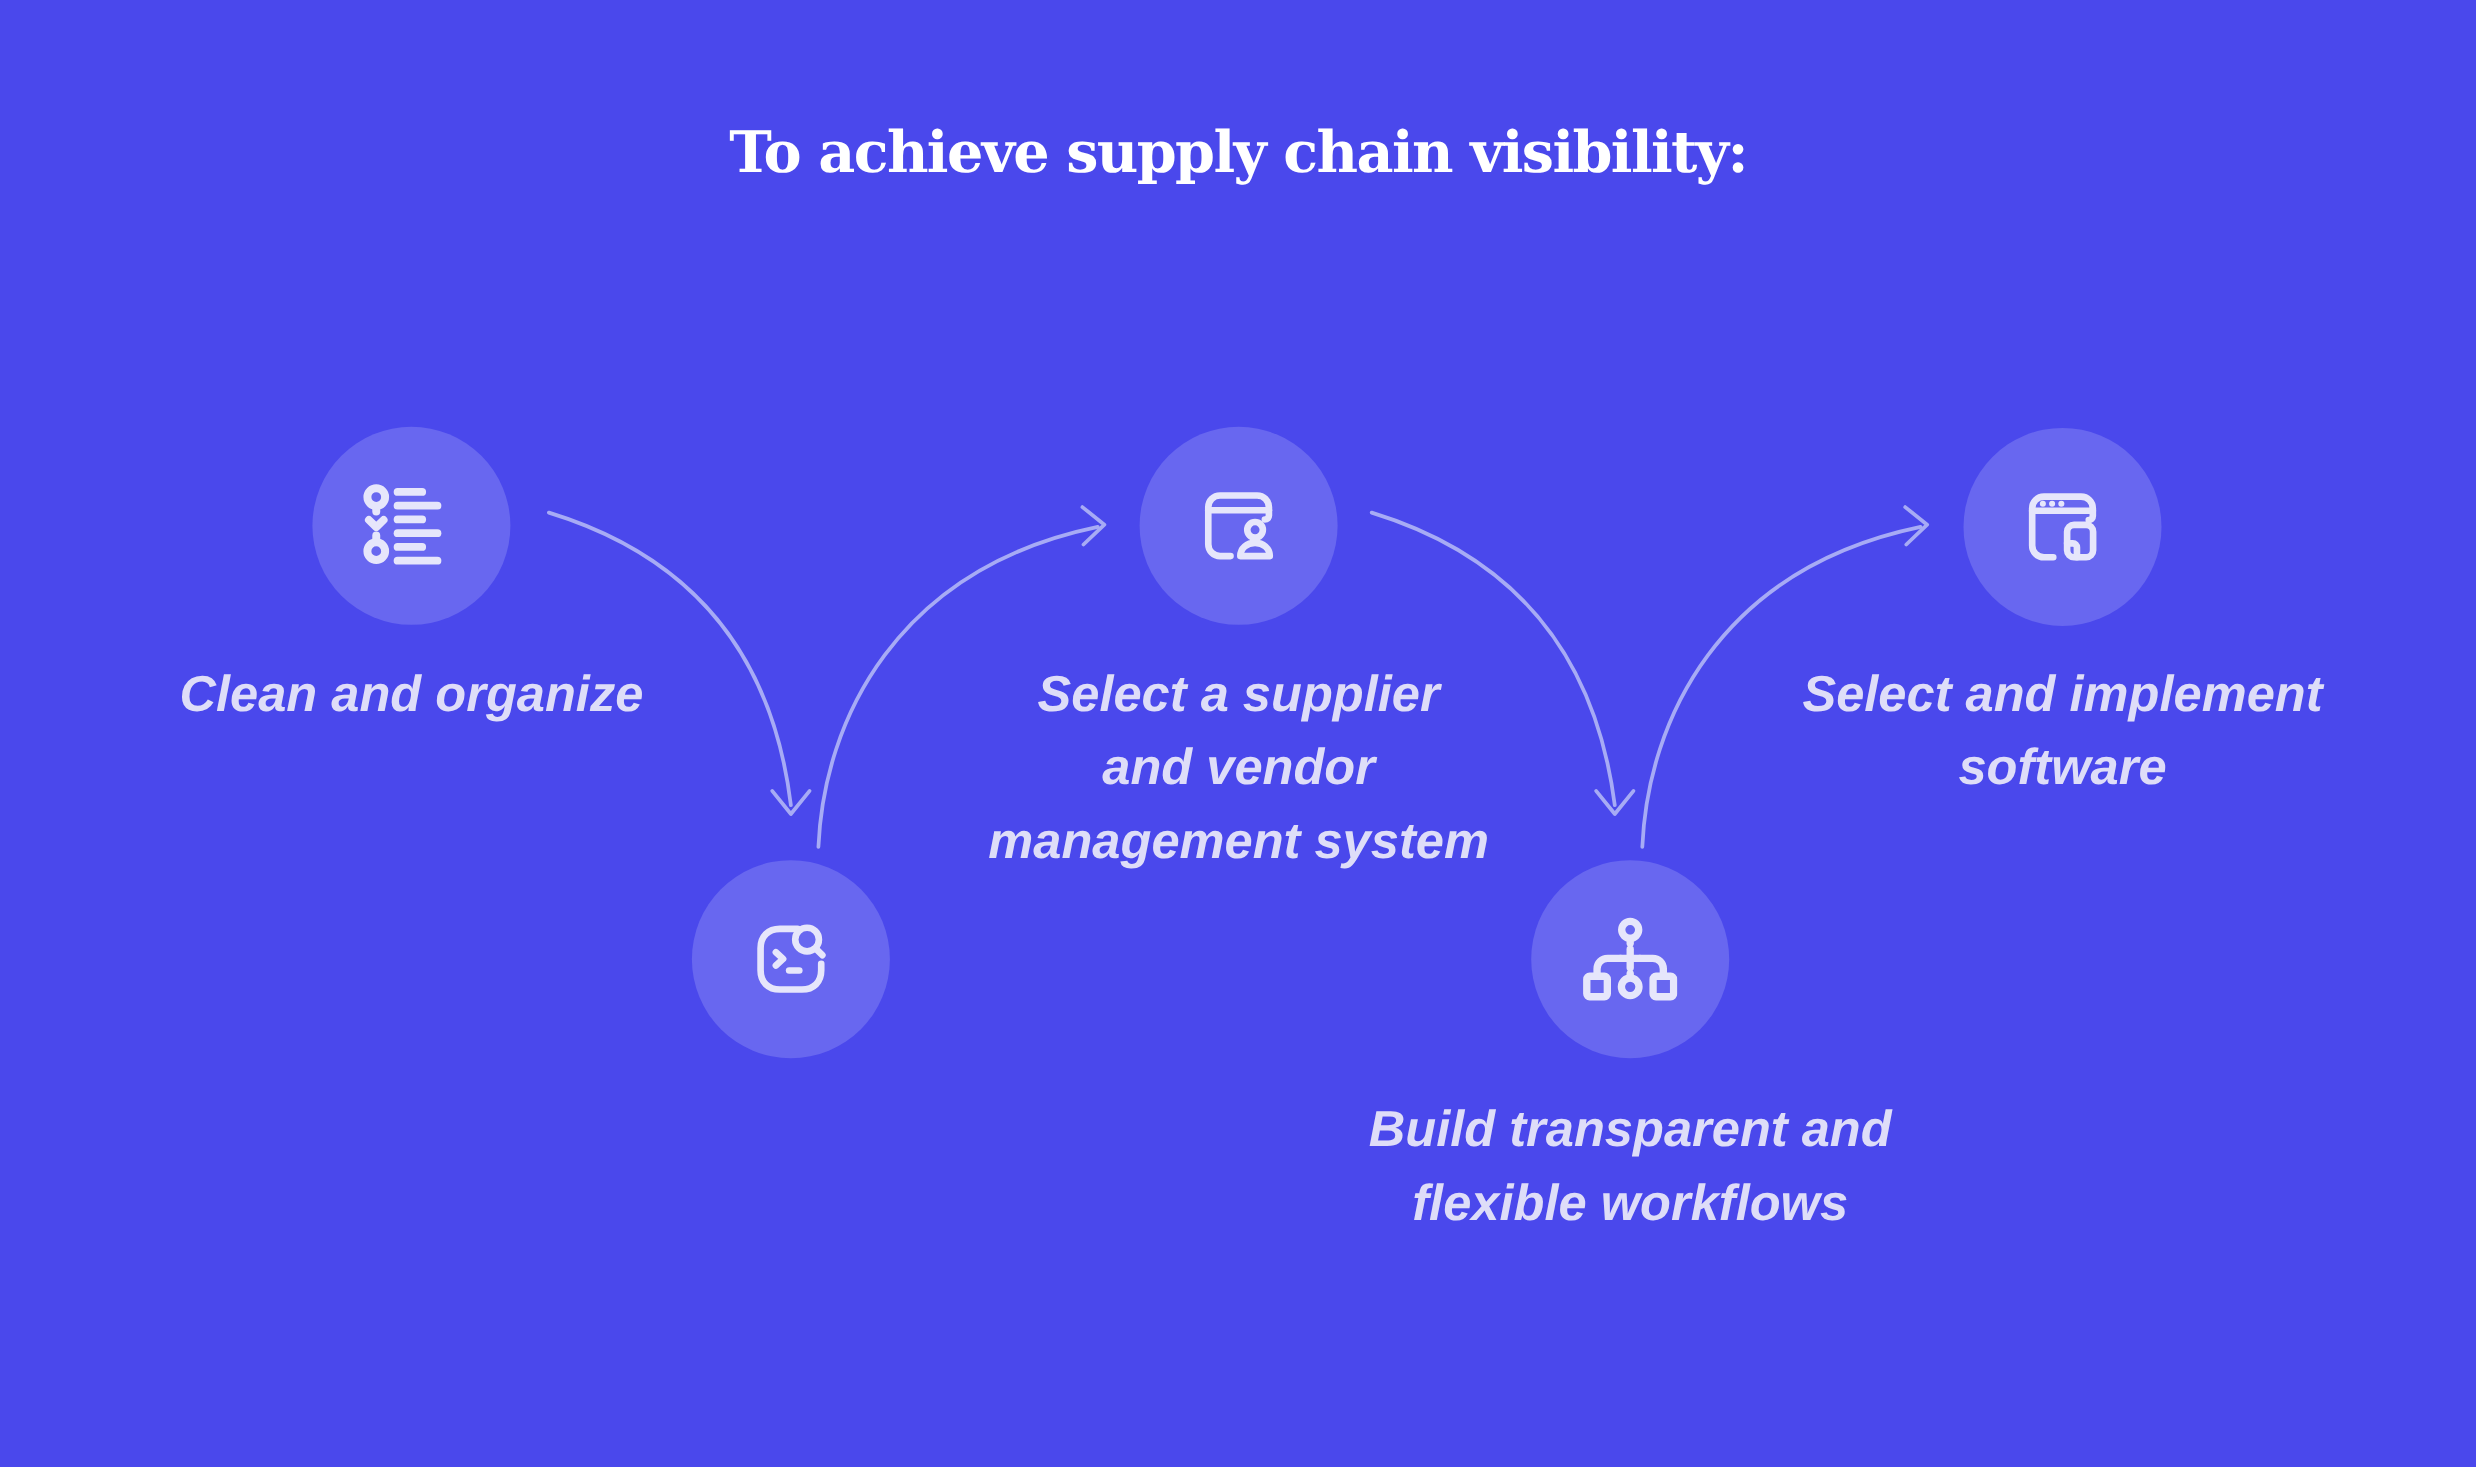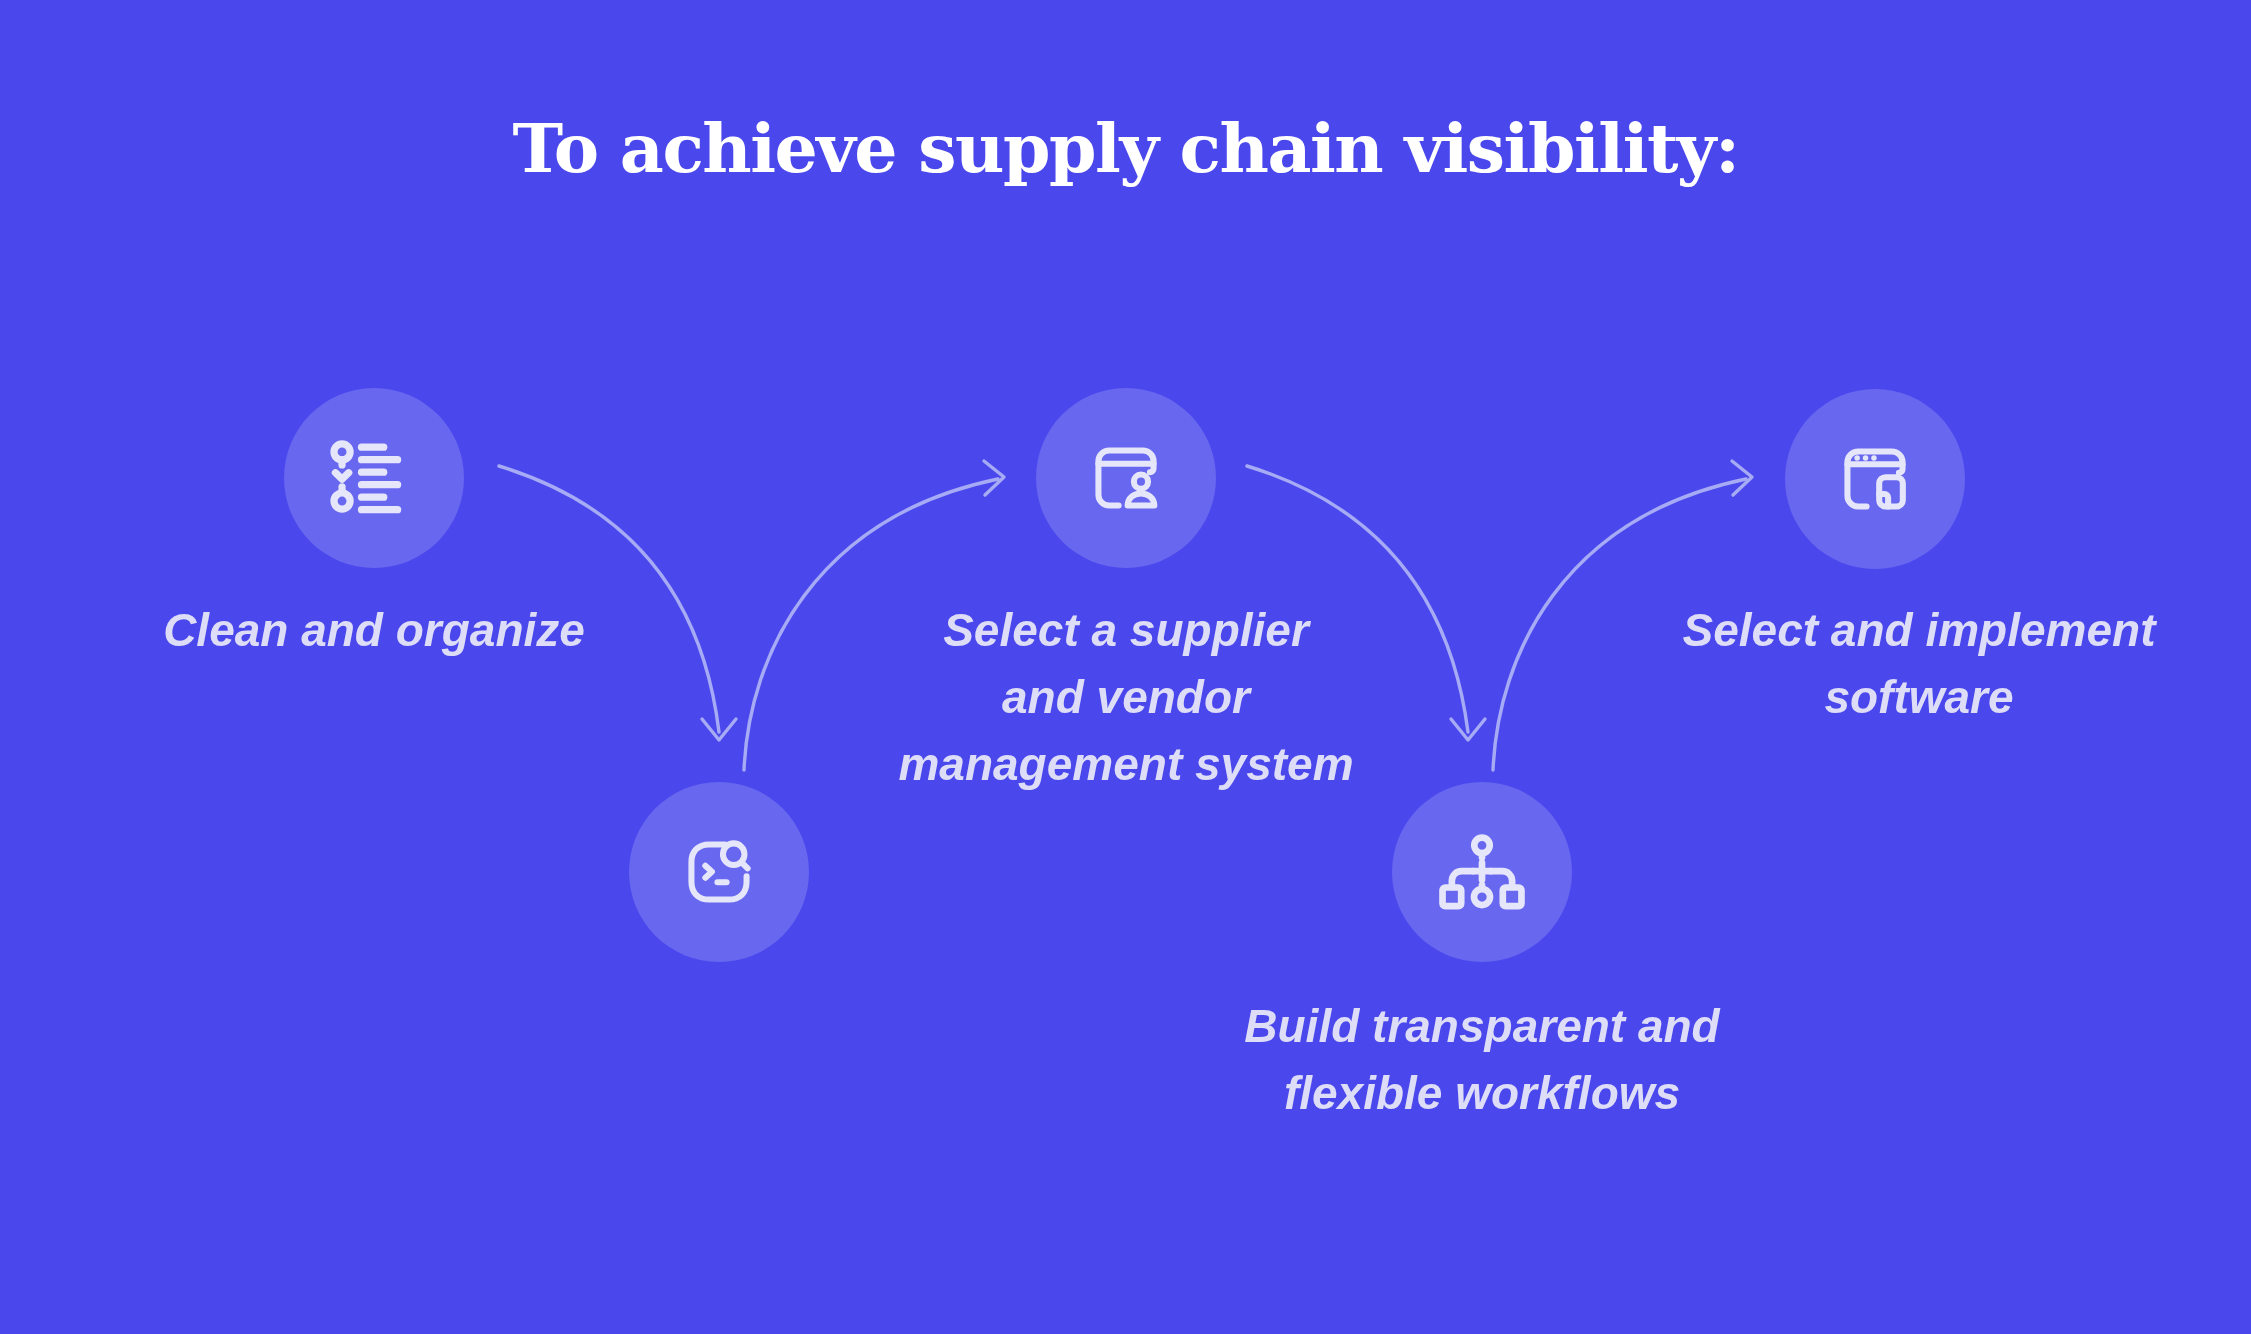--- a/index.html
+++ b/index.html
@@ -8,21 +8,21 @@
     width:2251px;height:1334px;
     background:#4A48EC;
     overflow:hidden;
     font-family:"Liberation Sans",sans-serif;
   }
   .title{
     position:absolute;left:0;right:0;top:108px;
     text-align:center;
     font-family:"DejaVu Serif",serif;
     font-weight:700;
-    font-size:68px;
+    font-size:52px;
     letter-spacing:-1.5px;
     color:#FFFFFF;
   }
   .arrow-layer{position:absolute;left:0;top:0;pointer-events:none;}
   .arrow-layer path,.arrow-layer polyline{
     fill:none;stroke:#A7ABF5;stroke-width:3.4;
     stroke-linecap:round;stroke-linejoin:round;
   }
   .badge{
     position:absolute;
@@ -45,21 +45,21 @@
   
   .badge-1{left:284px;top:388px;}
   .badge-2{left:629px;top:782px;}
   .badge-3{left:1036px;top:388px;}
   .badge-4{left:1392px;top:782px;}
   .badge-5{left:1785px;top:389px;}
   .label-1{left:374px;top:597px;}
   .label-2{left:719px;top:993px;}
   .label-3{left:1126px;top:597px;}
   .label-4{left:1482px;top:993px;}
-  .label-5{left:1875px;top:597px;margin-left:44px;}
+  .label-5{left:1875px;top:597px;}
 </style>
 </head>
 <body>
 
 <div class="canvas">
 
   <div class="title">To achieve supply chain visibility:</div>
 
   <svg class="arrow-layer" width="2251" height="1334" viewBox="0 0 2251 1334">
     <g>

